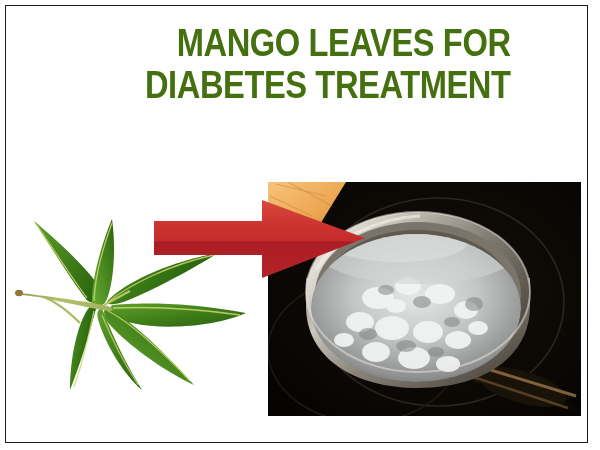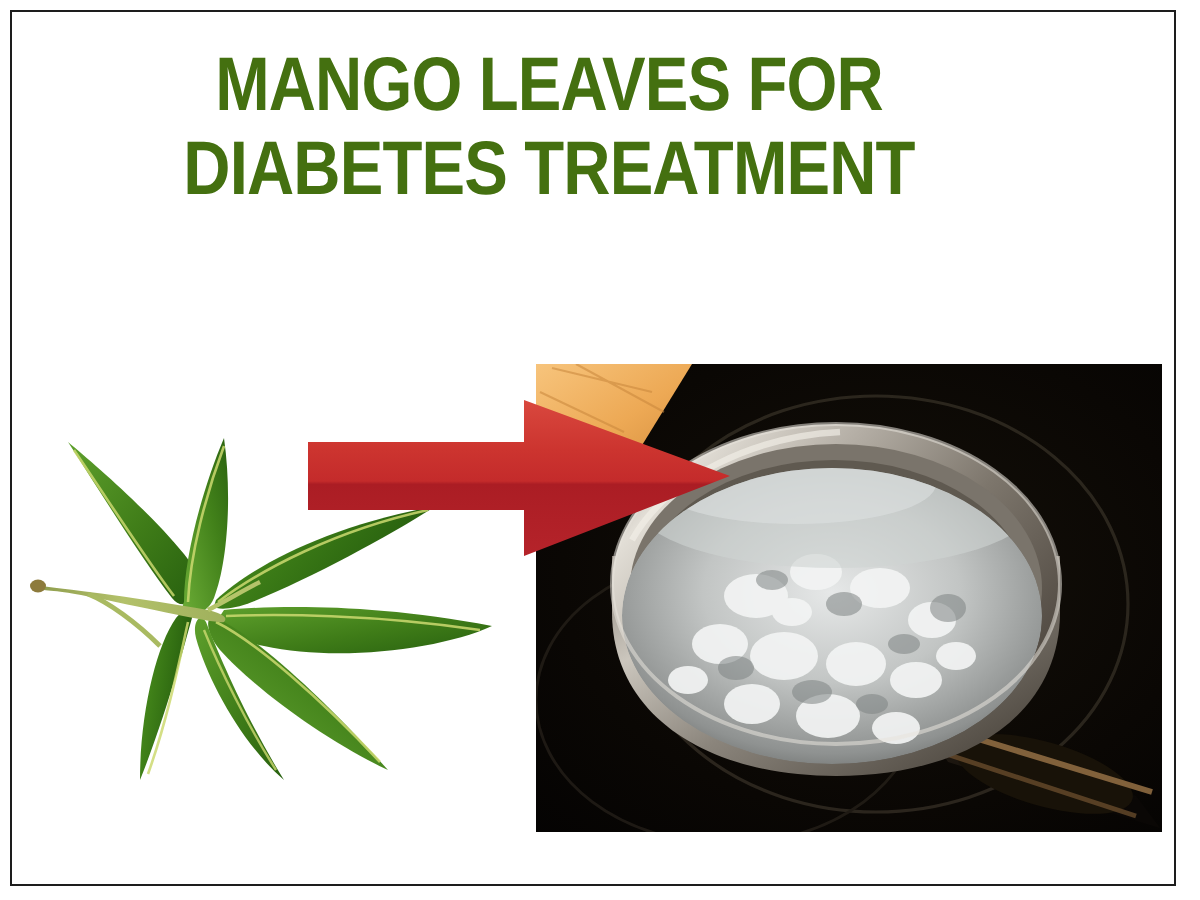--- a/index.html
+++ b/index.html
@@ -27,21 +27,21 @@
     border: 1.5px solid #1d1d1d;
     box-sizing: border-box;
     pointer-events: none;
   }
   
   #title-block {
     position: absolute;
     left: 0;
     top: 22px;
     width: 549px;
-    text-align: center;
+    text-align: right;
     line-height: 42px;
   }
   .title-line {
     display: block;
     color: #447010;
     font-family: "Liberation Sans Narrow", "Liberation Sans", sans-serif;
     font-weight: bold;
     font-size: 38px;
     letter-spacing: -0.5px;
     transform: scaleX(0.86);

